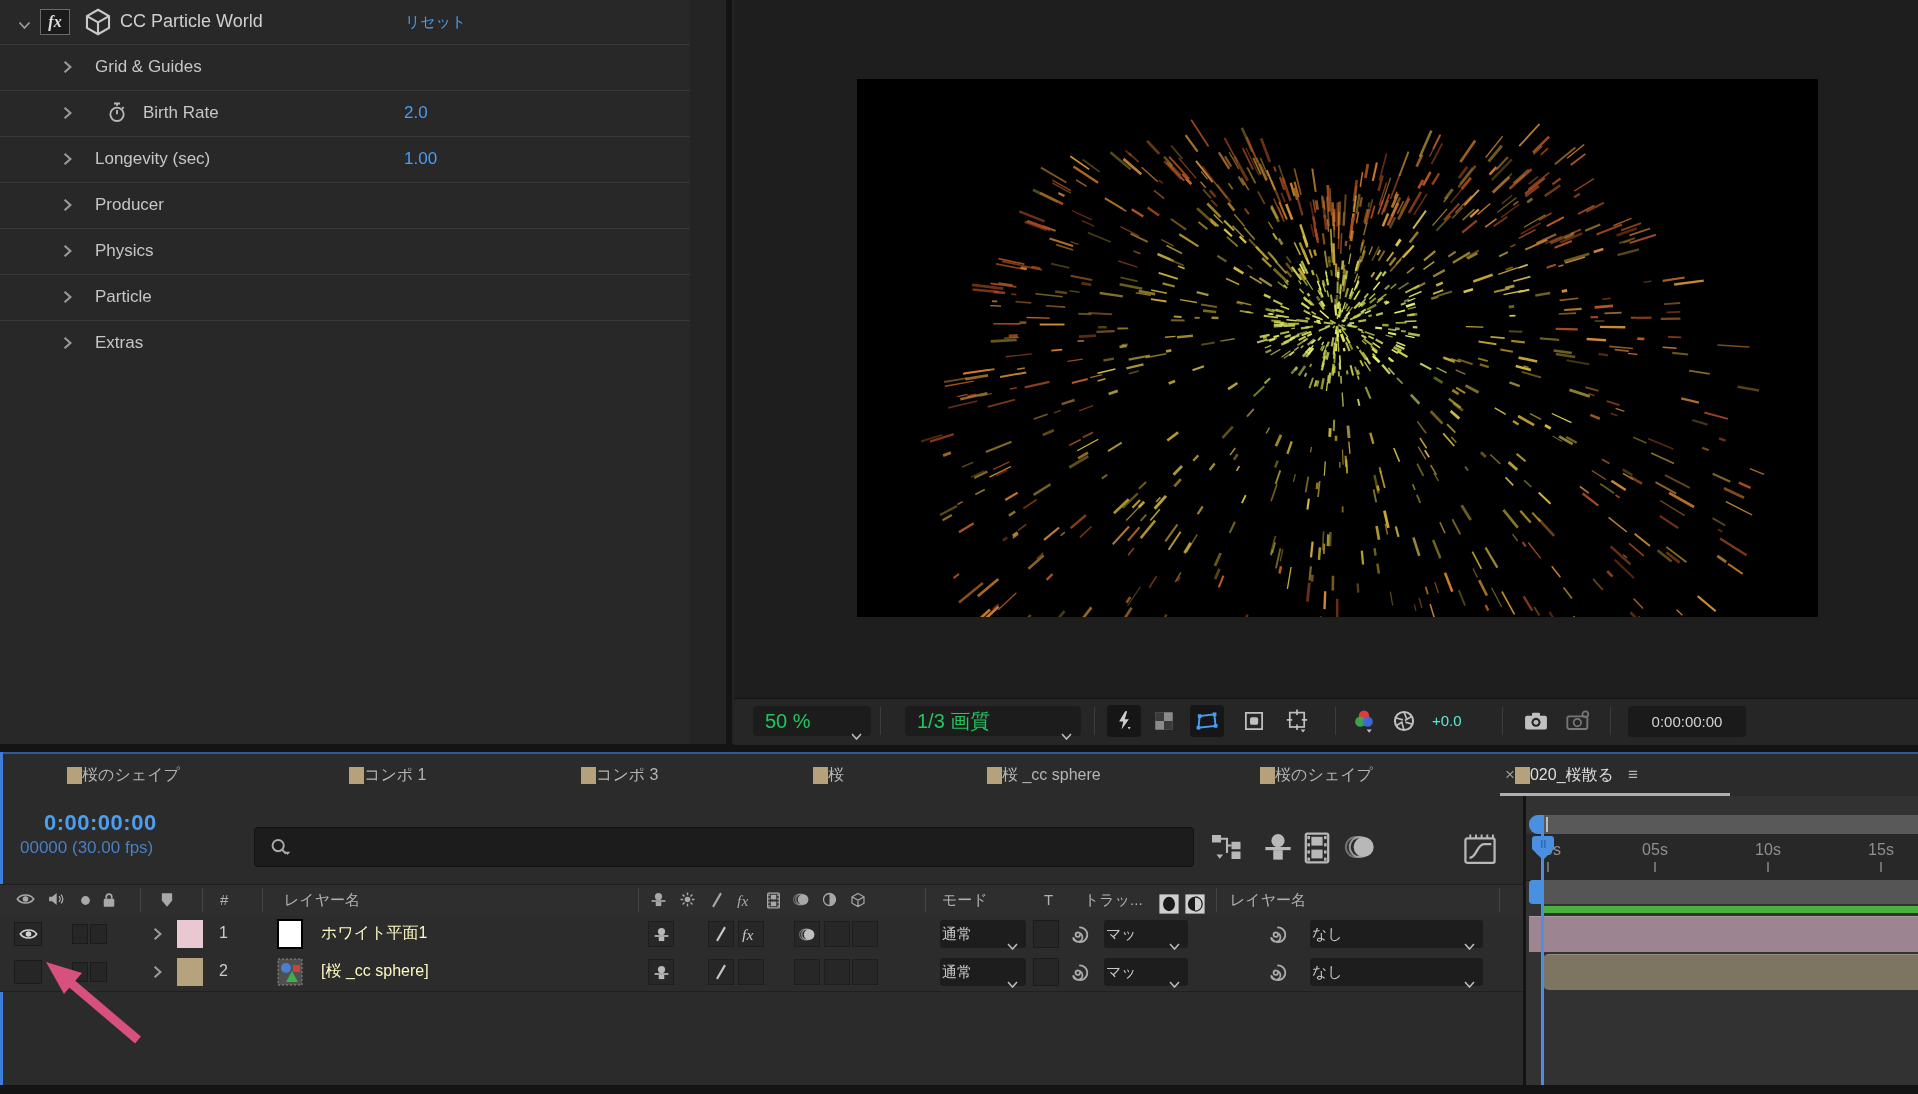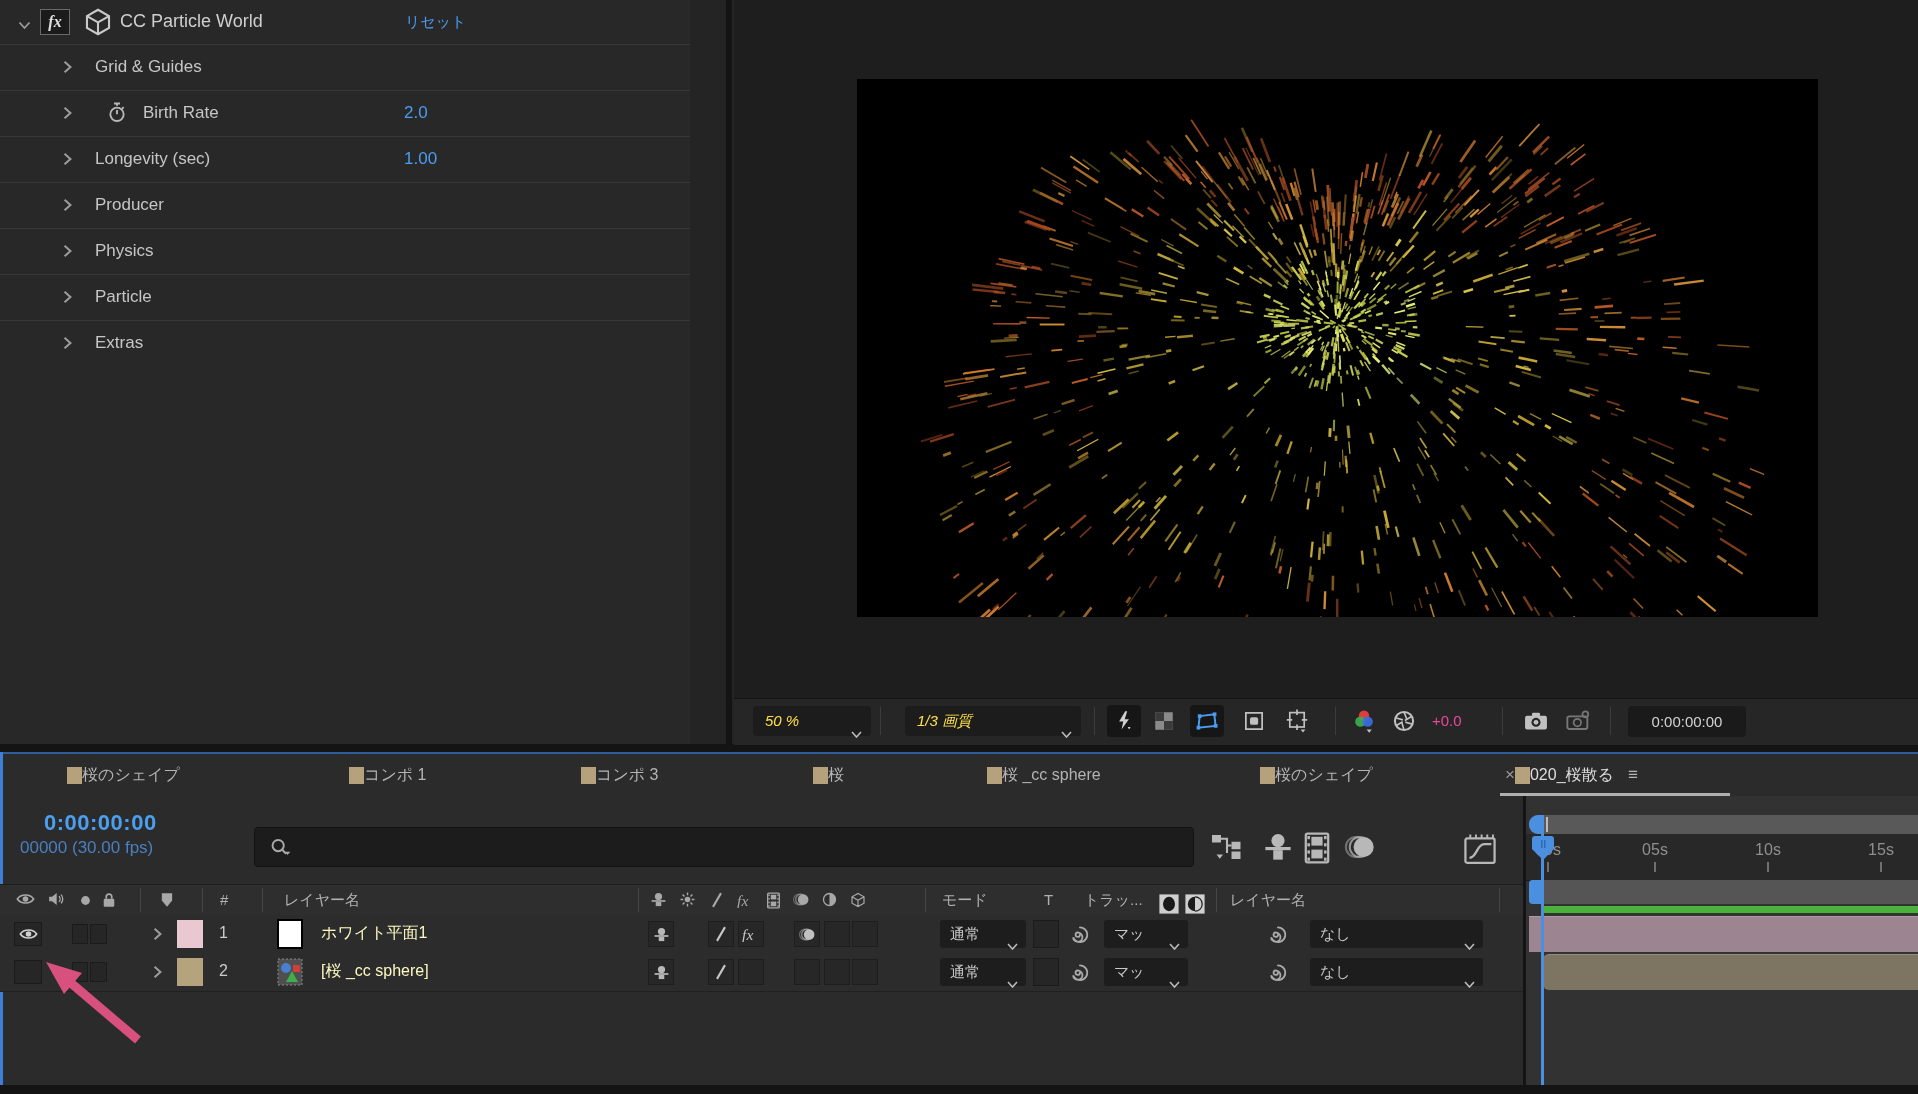--- a/index.html
+++ b/index.html
@@ -21,28 +21,28 @@
   .fx-row-value{position:absolute;left:404px;top:12px;font-size:17px;color:#4a9df2;}
   .chev{position:absolute;color:#9a9a9a;}
   
   #seam-v{left:690px;top:0;width:44px;height:744px;background:#242424;}
   #seam-v .line{position:absolute;left:36px;top:0;width:6px;height:100%;background:#141414;}
   #seam-h{left:0;top:744px;width:1918px;height:8px;background:#141414;}
   
   #viewer{left:734px;top:0;width:1184px;height:744px;background:#1e1e1e;}
   #comp{position:absolute;left:123px;top:79px;width:961px;height:538px;background:#000;overflow:hidden;}
   #viewer-toolbar{position:absolute;left:0;top:698px;width:100%;height:46px;background:#262626;border-top:1px solid #151515;}
-  .vt-dd{position:absolute;top:7px;height:30px;background:#1c1c1c;border-radius:4px;color:#fde047;
-         font-size:15px;line-height:30px;padding-left:12px;box-sizing:border-box;font-style:italic;}
+  .vt-dd{position:absolute;top:7px;height:30px;background:#1c1c1c;border-radius:4px;color:#22c55e;
+         font-size:20px;line-height:30px;padding-left:12px;box-sizing:border-box;}
   .vt-dd .cv{position:absolute;right:9px;top:12px;}
   .vt-div{position:absolute;top:8px;width:1px;height:28px;background:#3c3c3c;}
   .vt-iconbox{position:absolute;top:6px;width:34px;height:32px;border-radius:4px;display:flex;align-items:center;justify-content:center;color:#c0c0c0;}
   .pressed{background:#161616;}
   .vt-plain{position:absolute;top:6px;width:32px;height:32px;display:flex;align-items:center;justify-content:center;color:#c0c0c0;}
-  .vt-exp{position:absolute;top:13px;color:#ec4899;font-size:15px;}
+  .vt-exp{position:absolute;top:13px;color:#5eead4;font-size:15px;}
   .vt-tc{position:absolute;top:7px;width:118px;height:31px;background:#1a1a1a;border-radius:4px;color:#d2d2d2;
          font-size:15px;text-align:center;line-height:31px;}
   
   #timeline{left:0;top:752px;width:1918px;height:342px;background:#2b2b2b;}
   #tl-blue-left{position:absolute;left:0;top:0;width:3px;height:333px;background:#3e7ed8;}
   #tl-blue-top{position:absolute;left:0;top:0;width:100%;height:2px;background:#2e5d9e;}
   .tab{position:absolute;top:10px;height:26px;display:flex;align-items:center;color:#b4b4b4;font-size:16px;}
   .tab-sq{width:15px;height:17px;background:#b5a27d;}
   .tab-x{color:#9a9a9a;font-size:17px;}
   .tab-menu{color:#b4b4b4;font-size:17px;letter-spacing:-1px;}
@@ -58,21 +58,21 @@
   .hdr-txt{position:absolute;top:6px;font-size:15px;color:#b0b0b0;}
   .hdr-div{position:absolute;top:3px;width:1px;height:24px;background:#454545;}
   .hicon{position:absolute;top:7px;color:#a8a8a8;}
   .lrow{position:absolute;left:0;width:1523px;height:38px;background:#2c2c2c;border-bottom:1px solid #202020;}
   .cellbox{position:absolute;background:#262626;border:1px solid #1b1b1b;box-sizing:border-box;}
   .lnum{position:absolute;left:219px;top:9px;font-size:16px;color:#cccccc;}
   .lname{position:absolute;left:321px;top:8px;font-size:16px;color:#fef9c3;}
   .swatch{position:absolute;left:177px;top:5px;width:26px;height:28px;}
   .srcicon{position:absolute;left:276px;top:4px;}
   .dd{position:absolute;top:5px;height:28px;background:#1d1d1d;border-radius:3px;color:#c8c8c8;font-size:15px;
-      line-height:28px;padding-left:10px;box-sizing:border-box;}
+      line-height:28px;padding-left:2px;box-sizing:border-box;}
   .dd .cv{position:absolute;right:8px;top:11px;}
   .sw-cell{position:absolute;top:6px;width:26px;height:26px;display:flex;align-items:center;justify-content:center;color:#b8b8b8;background:#272727;border:1px solid #1e1e1e;box-sizing:border-box;}
   .spiral{position:absolute;top:8px;color:#aaaaaa;}
   
   #track-zone{position:absolute;left:1526px;top:44px;width:392px;height:289px;background:#323232;}
   #list-track-div{position:absolute;left:1523px;top:44px;width:3px;height:289px;background:#141414;}
   #navigator{position:absolute;left:1529px;top:63px;width:389px;height:19px;background:#595959;border-radius:9px 0 0 9px;}
   #navigator .cap{position:absolute;left:0;top:0;width:15px;height:19px;background:#4a8fe0;border-radius:9px 0 0 9px;}
   #navigator .capline{position:absolute;left:17px;top:2px;width:2px;height:15px;background:#bbbbbb;}
   #ruler{position:absolute;left:1526px;top:82px;width:392px;height:46px;background:#282828;border-bottom:1px solid #1c1c1c;overflow:hidden;}

